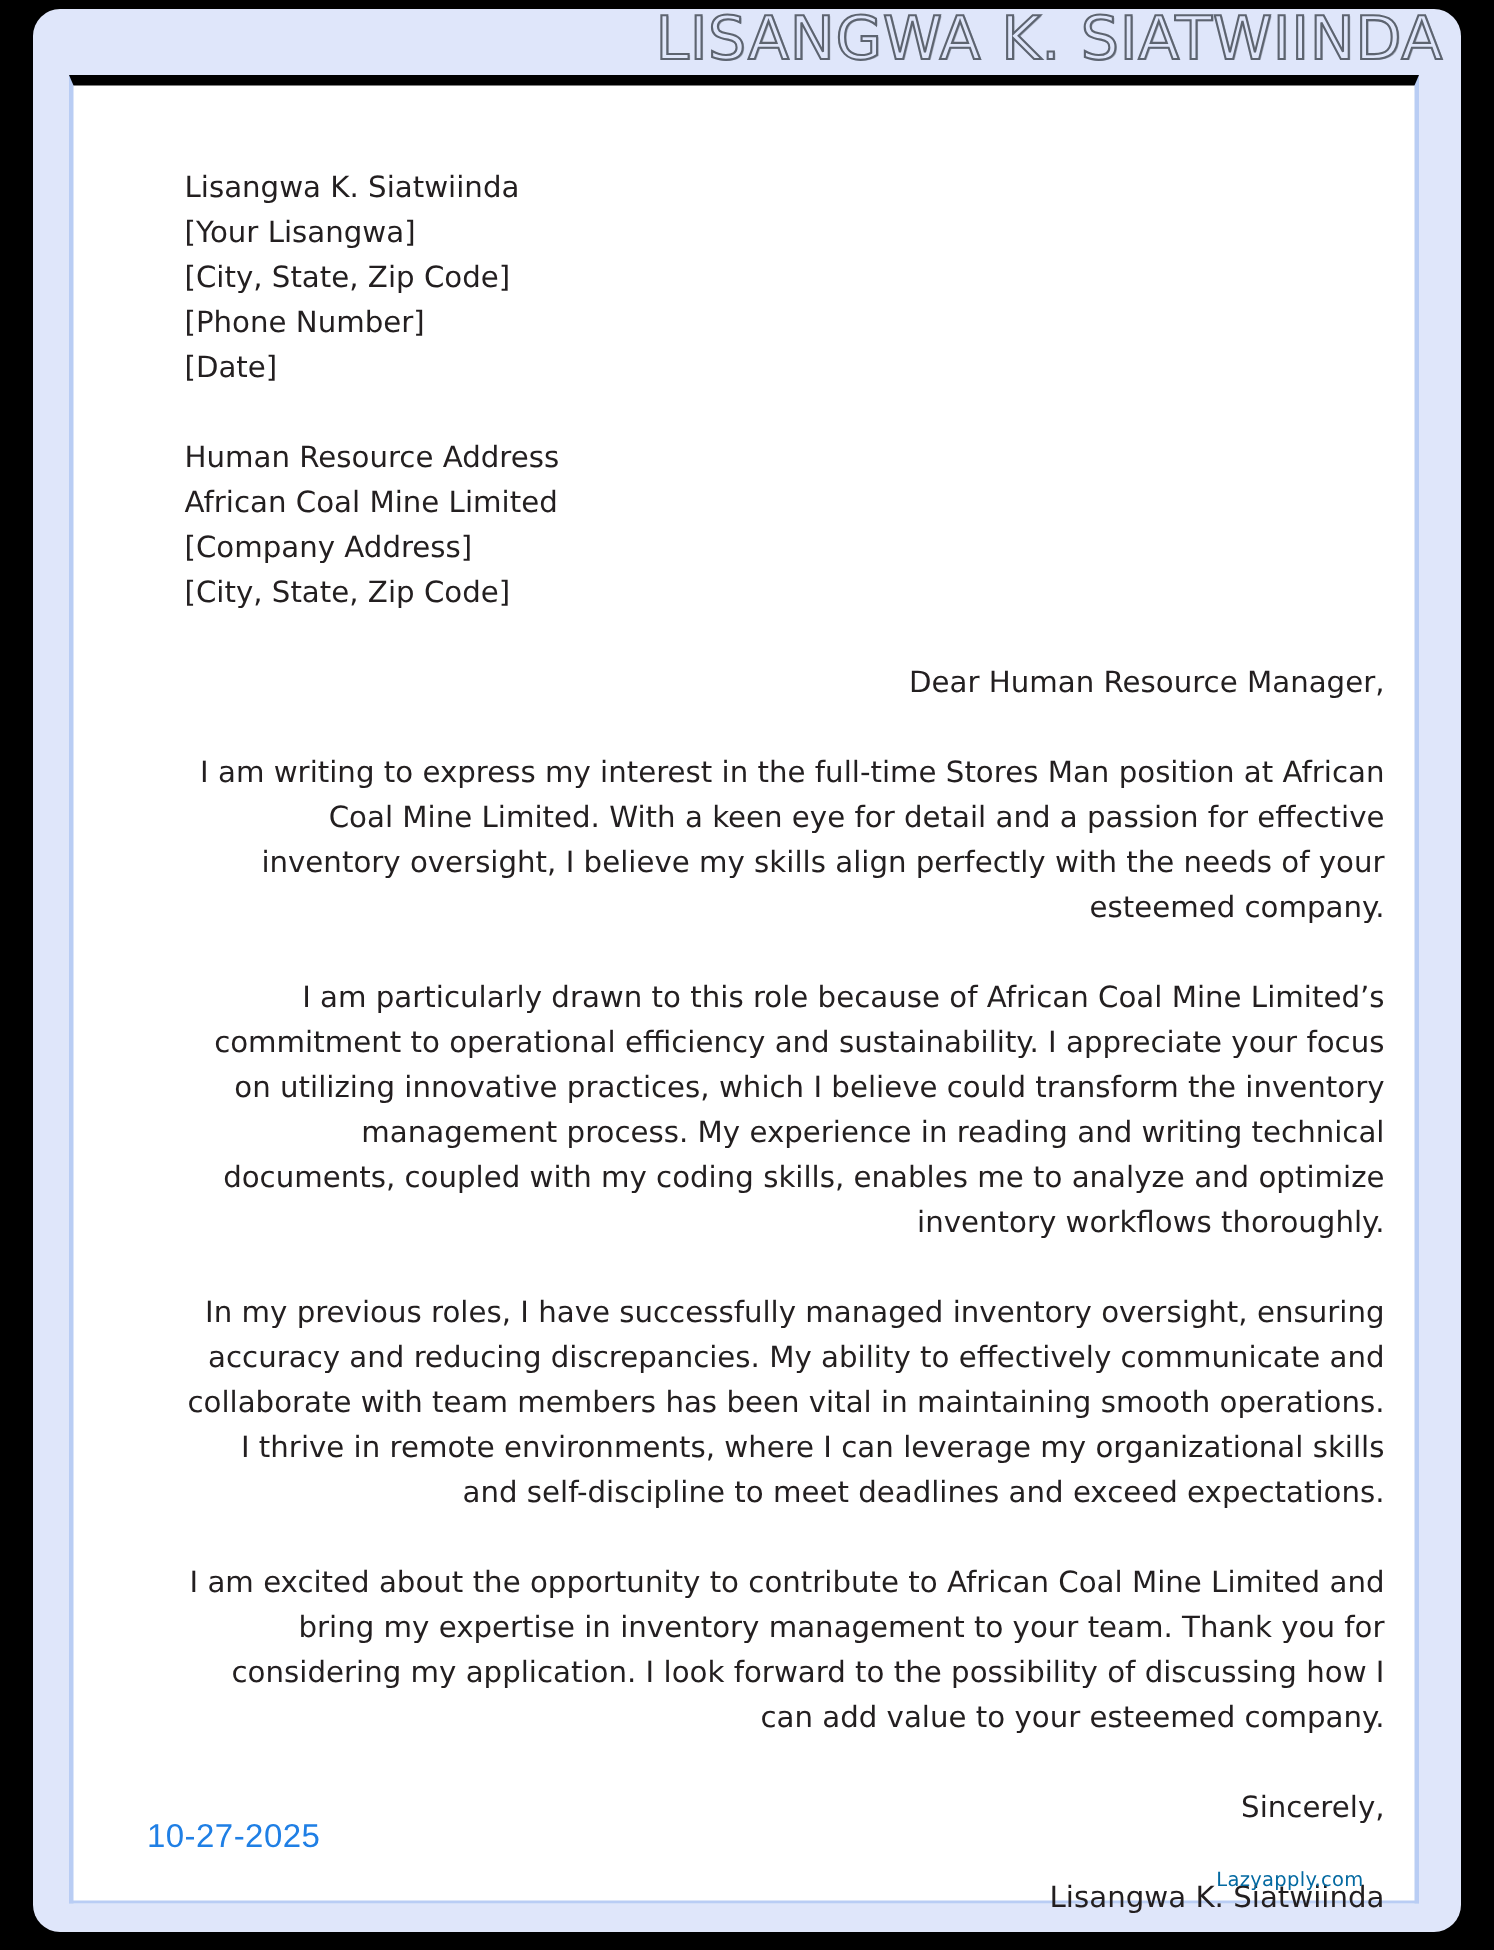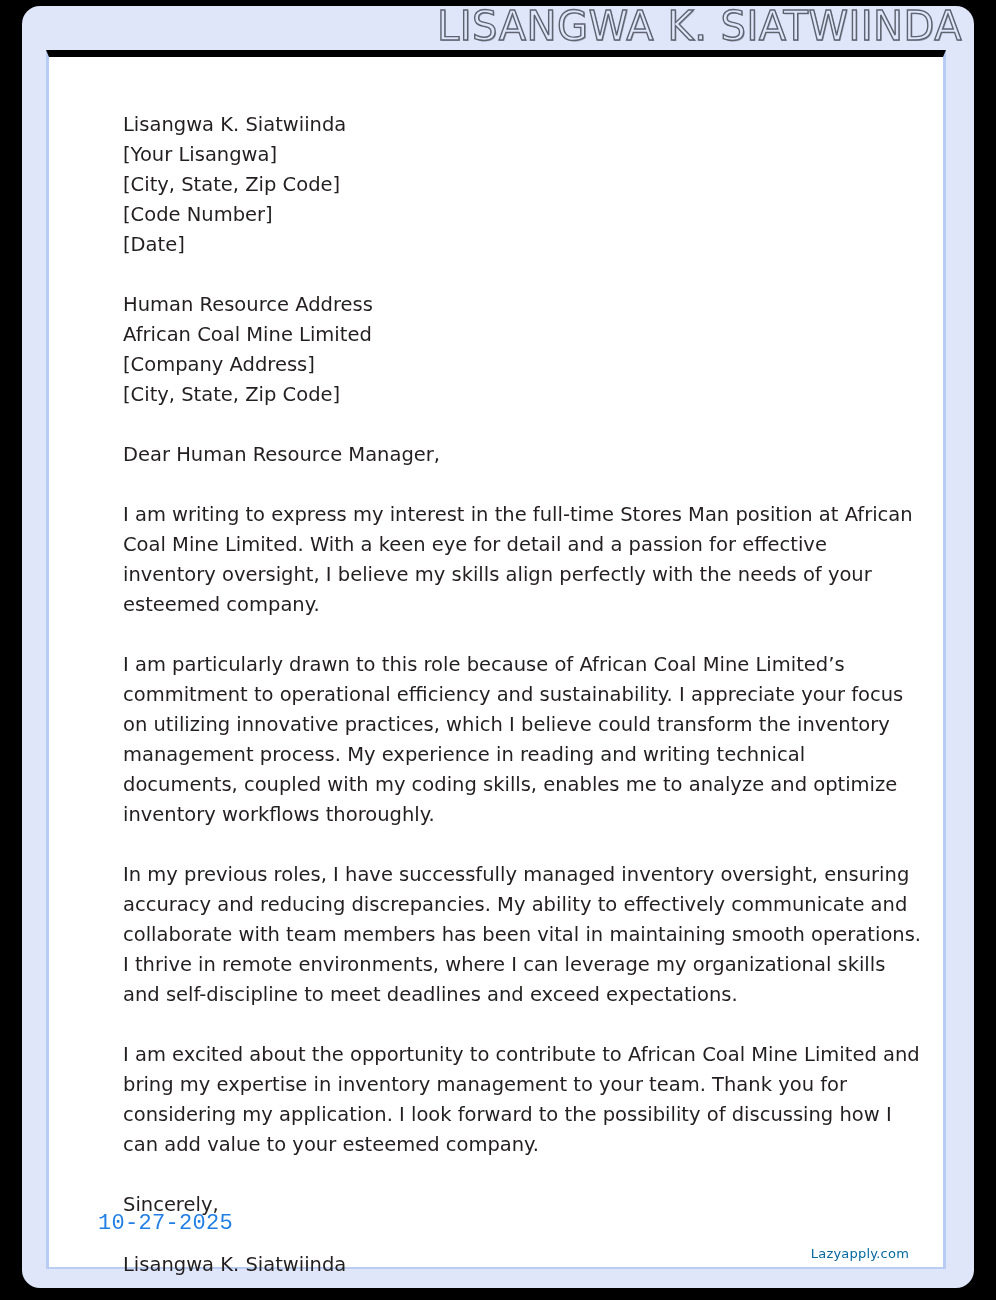--- a/index.html
+++ b/index.html
@@ -80,40 +80,40 @@
     margin: 0 0 30px 0;
     padding: 0;
   }
   .block:last-child { margin-bottom: 0; }
   .line {
     display: block;
     white-space: pre-wrap;
   }
   .para {
     margin: 0 0 30px 0;
-    text-align: left;
+    text-align: right;
   }
 
   
   .watermark {
     position: absolute;
     right: 34px;
     bottom: 6px;
     font-family: "DejaVu Sans", sans-serif;
     font-size: 13px;
     color: #0369a1;
     letter-spacing: 0.2px;
   }
 
   
   .date-stamp {
     position: absolute;
     left: 76px;
     top: 1205px;
-    font-family: Liberation Mono, monospace;
+    font-family: Liberation Sans, sans-serif;
     font-size: 22px;
     letter-spacing: 0.3px;
     color: #1f7fe5;
     white-space: nowrap;
   }
 </style>
 </head>
 <body>
 
 <div class="canvas">
@@ -122,21 +122,21 @@
     <div class="header-title">LISANGWA K. SIATWIINDA</div>
   </div>
 
   <div class="sheet">
     <div class="letter-body">
 
       <div class="block">
         <span class="line">Lisangwa K. Siatwiinda</span>
         <span class="line">[Your Lisangwa]</span>
         <span class="line">[City, State, Zip Code]</span>
-        <span class="line">[Code Number]</span>
+        <span class="line">[Phone Number]</span>
         <span class="line">[Date]</span>
       </div>
 
       <div class="block">
         <span class="line">Human Resource Address</span>
         <span class="line">African Coal Mine Limited</span>
         <span class="line">[Company Address]</span>
         <span class="line">[City, State, Zip Code]</span>
       </div>
 

